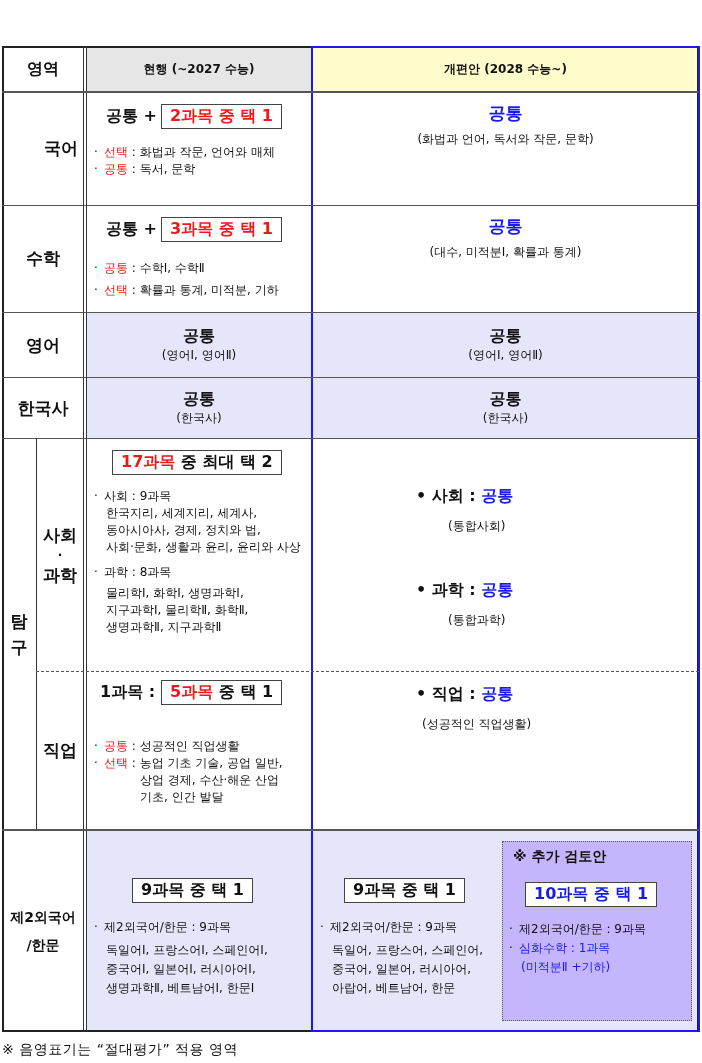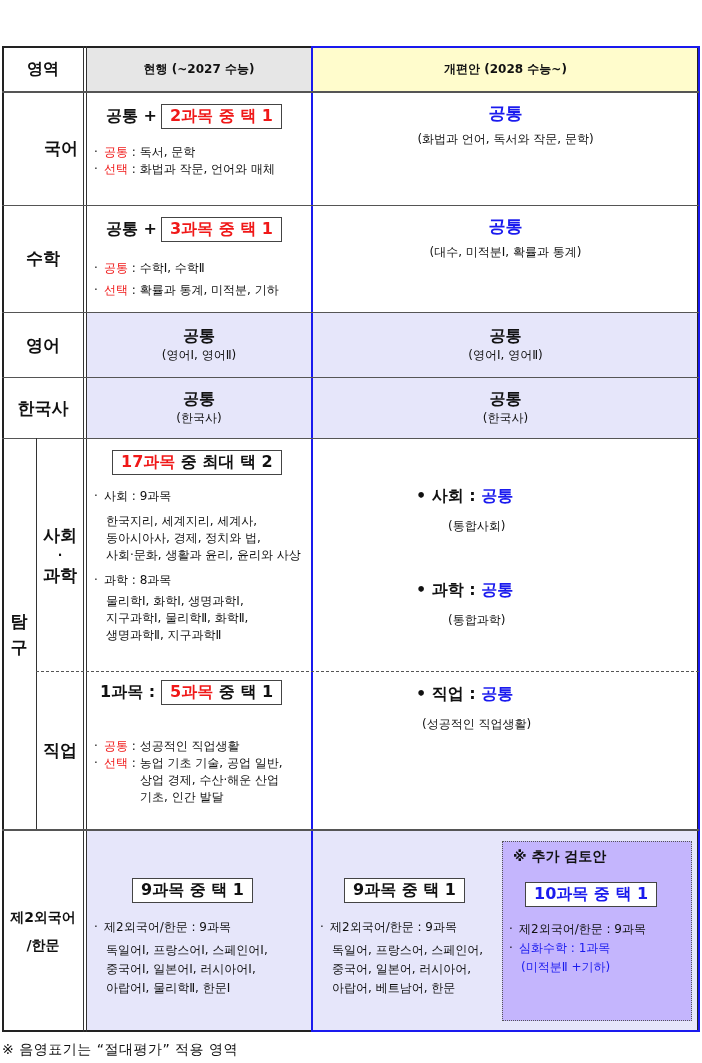--- a/index.html
+++ b/index.html
@@ -54,22 +54,22 @@
 <div class="cell hdr" style="left:86px;top:46px;width:226px;height:46px;">현행 (~2027 수능)</div>
 <div class="cell hdr" style="left:312px;top:46px;width:387px;height:46px;">개편안 (2028 수능~)</div>
 
 <div class="cell label" style="left:20px;top:92px;width:82px;height:113px;">국어</div>
 <div class="abs" style="left:86px;top:92px;width:226px;height:113px;">
   <div style="position:absolute;left:20px;top:12px;display:flex;align-items:center;gap:4px;">
     <span class="bold15">공통 +</span>
     <span class="box red">2과목 중 택 1</span>
   </div>
   <div class="left-block" style="left:8px;top:52px;">
+    <div><span class="bul">·</span><span class="red">선택</span><span> : 화법과 작문,  언어와 매체</span></div>
     <div><span class="bul">·</span><span class="red">공통</span><span> : 독서,  문학</span></div>
-    <div><span class="bul">·</span><span class="red">선택</span><span> : 화법과 작문,  언어와 매체</span></div>
   </div>
 </div>
 <div class="abs" style="left:312px;top:92px;width:387px;height:113px;text-align:center;">
   <div class="bold15 blue" style="margin-top:10px;font-size:17px;">공통</div>
   <div class="small" style="margin-top:6px;">(화법과 언어,  독서와 작문,  문학)</div>
 </div>
 
 <div class="cell label" style="left:2px;top:205px;width:82px;height:107px;">수학</div>
 <div class="abs" style="left:86px;top:205px;width:226px;height:107px;">
   <div style="position:absolute;left:20px;top:12px;display:flex;align-items:center;gap:4px;">
@@ -114,21 +114,21 @@
   <div>사회</div>
   <div style="font-size:12px;line-height:14px;">·</div>
   <div>과학</div>
 </div>
 <div class="cell label" style="left:36px;top:672px;width:48px;height:157px;">직업</div>
 
 <div class="abs" style="left:86px;top:438px;width:226px;height:233px;">
   <div class="box" style="position:absolute;left:26px;top:12px;"><span class="red">17과목</span><span> 중 최대 택 2</span></div>
   <div class="left-block" style="left:8px;top:50px;">
     <div><span class="bul">·</span><span>사회 :  9과목</span></div>
-    <div class="indent" style="margin-top:8px;">
+    <div class="indent" style="margin-top:0;">
       <div>한국지리,  세계지리,  세계사,</div>
       <div>동아시아사,  경제,  정치와 법,</div>
       <div>사회·문화,  생활과 윤리,  윤리와 사상</div>
     </div>
     <div style="margin-top:8px;"><span class="bul">·</span><span>과학 :  8과목</span></div>
     <div class="indent" style="margin-top:4px;">
       <div>물리학Ⅰ,  화학Ⅰ,  생명과학Ⅰ,</div>
       <div>지구과학Ⅰ,  물리학Ⅱ,  화학Ⅱ,</div>
       <div>생명과학Ⅱ,  지구과학Ⅱ</div>
     </div>
@@ -166,21 +166,21 @@
   <div>제2외국어</div>
   <div>/한문</div>
 </div>
 <div class="abs" style="left:86px;top:830px;width:226px;height:202px;">
   <div class="box" style="position:absolute;left:46px;top:48px;">9과목 중 택 1</div>
   <div class="left-block" style="left:8px;top:88px;line-height:19px;">
     <div><span class="bul">·</span><span>제2외국어/한문 :  9과목</span></div>
     <div class="indent" style="margin-top:4px;">
       <div>독일어Ⅰ,  프랑스어Ⅰ,  스페인어Ⅰ,</div>
       <div>중국어Ⅰ,  일본어Ⅰ,  러시아어Ⅰ,</div>
-      <div>아랍어Ⅰ,  물리학Ⅱ,  한문Ⅰ</div>
+      <div>생명과학Ⅱ,  베트남어Ⅰ,  한문Ⅰ</div>
     </div>
   </div>
 </div>
 <div class="abs" style="left:312px;top:830px;width:190px;height:202px;">
   <div class="box" style="position:absolute;left:32px;top:48px;">9과목 중 택 1</div>
   <div class="left-block" style="left:8px;top:88px;line-height:19px;">
     <div><span class="bul">·</span><span>제2외국어/한문 :  9과목</span></div>
     <div class="indent" style="margin-top:4px;">
       <div>독일어,  프랑스어,  스페인어,</div>
       <div>중국어,  일본어,  러시아어,</div>

